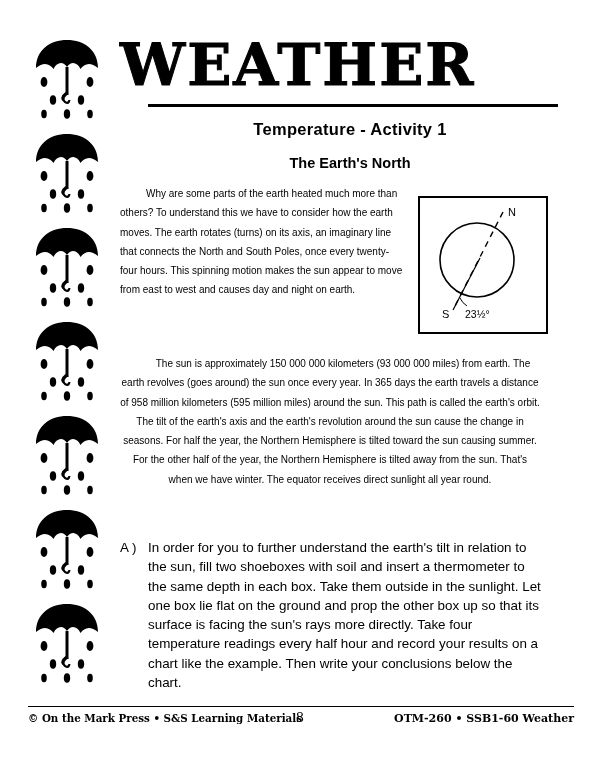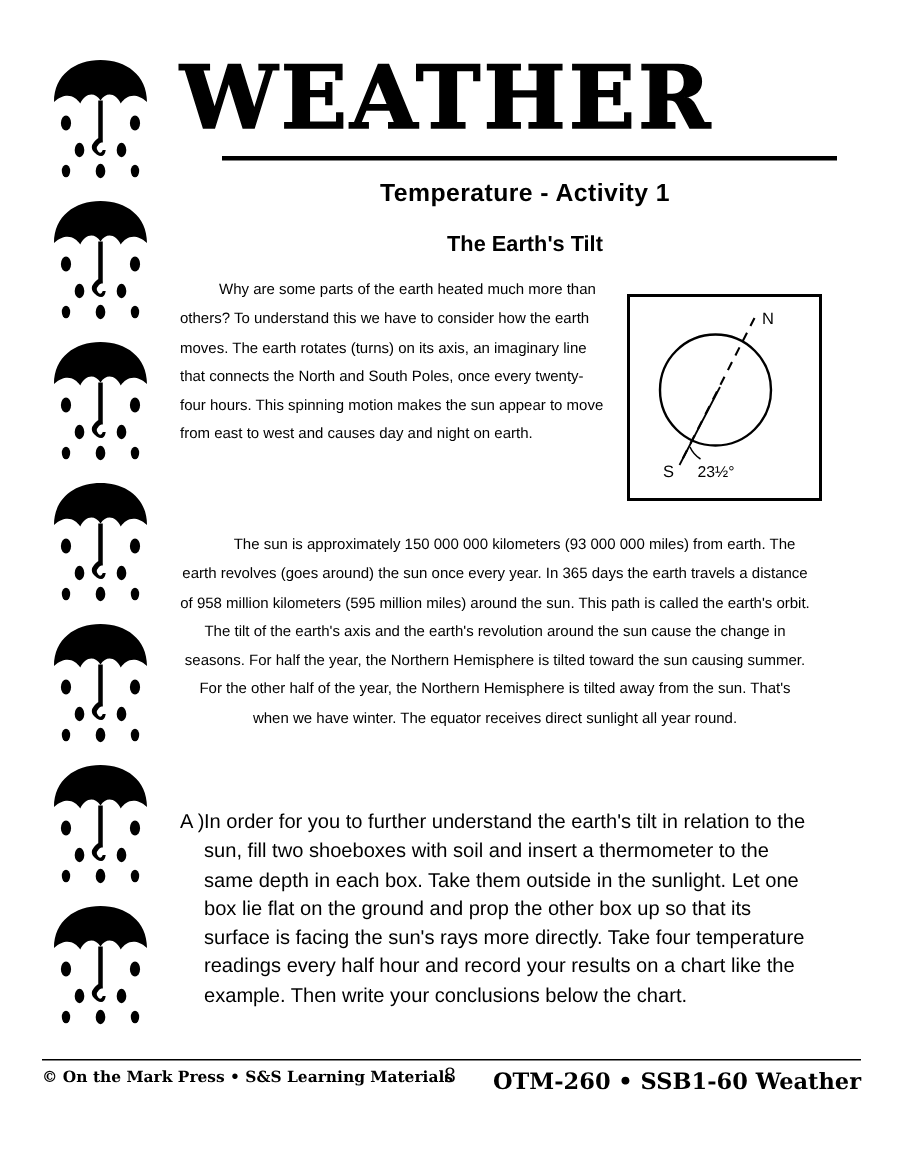--- a/index.html
+++ b/index.html
@@ -122,21 +122,21 @@
     font-size: 13.4px;
     line-height: 19.3px;
   }
   .item-label {
     position: absolute;
     left: 0;
     top: 0;
     font-size: 13.4px;
   }
   .item-body {
-    margin-left: 16px;
+    margin-left: 28px;
   }
 
   
   .footer-rule {
     position: absolute;
     left: 28px;
     top: 706px;
     width: 546px;
     height: 1px;
     background: #000;
@@ -155,21 +155,21 @@
     top: 710px;
     width: 600px;
     text-align: center;
     font-size: 13px;
     font-family: "DejaVu Serif", serif;
   }
   .footer-right {
     position: absolute;
     right: 26px;
     top: 712px;
-    font-size: 15px;
+    font-size: 11px;
     font-weight: bold;
     font-family: "DejaVu Serif", serif;
   }
 </style>
 </head>
 <body>
 
 <div class="page">
 
   <div class="umbrella-strip">
@@ -284,21 +284,21 @@
           <ellipse cx="62" cy="80" rx="2.8" ry="4.2"></ellipse>
         </g>
       </svg>
     </div>
   </div>
 
   <div class="title">WEATHER</div>
   <div class="title-rule"></div>
 
   <div class="subtitle">Temperature - Activity 1</div>
-  <div class="section-title">The Earth's Tilt</div>
+  <div class="section-title">The Earth's North</div>
 
   <div class="para" id="para1"><span class="indent"></span><span>Why are some parts of the earth heated much more than others?  To understand this we have to consider how the earth moves. The earth rotates (turns) on its axis, an imaginary line that connects the North and South Poles, once every twenty-four hours.  This spinning motion makes the sun appear to move from east to west and causes day and night on earth.</span></div>
 
   <div class="diagram">
     <svg viewBox="0 0 122 130" width="122" height="130" aria-hidden="true">
       <circle cx="57" cy="62" r="37" fill="none" stroke="#000" stroke-width="1.6"></circle>
       <line x1="83" y1="14" x2="33" y2="112" stroke="#000" stroke-width="1.4" stroke-dasharray="6 5"></line>
       <line x1="33" y1="112" x2="60" y2="60" stroke="#000" stroke-width="1.2"></line>
       <path d="M40 100 A 18 18 0 0 0 47 108" fill="none" stroke="#000" stroke-width="1"></path>
       <text x="88" y="18" font-family="Liberation Sans, sans-serif" font-size="11" fill="#000">N</text>

